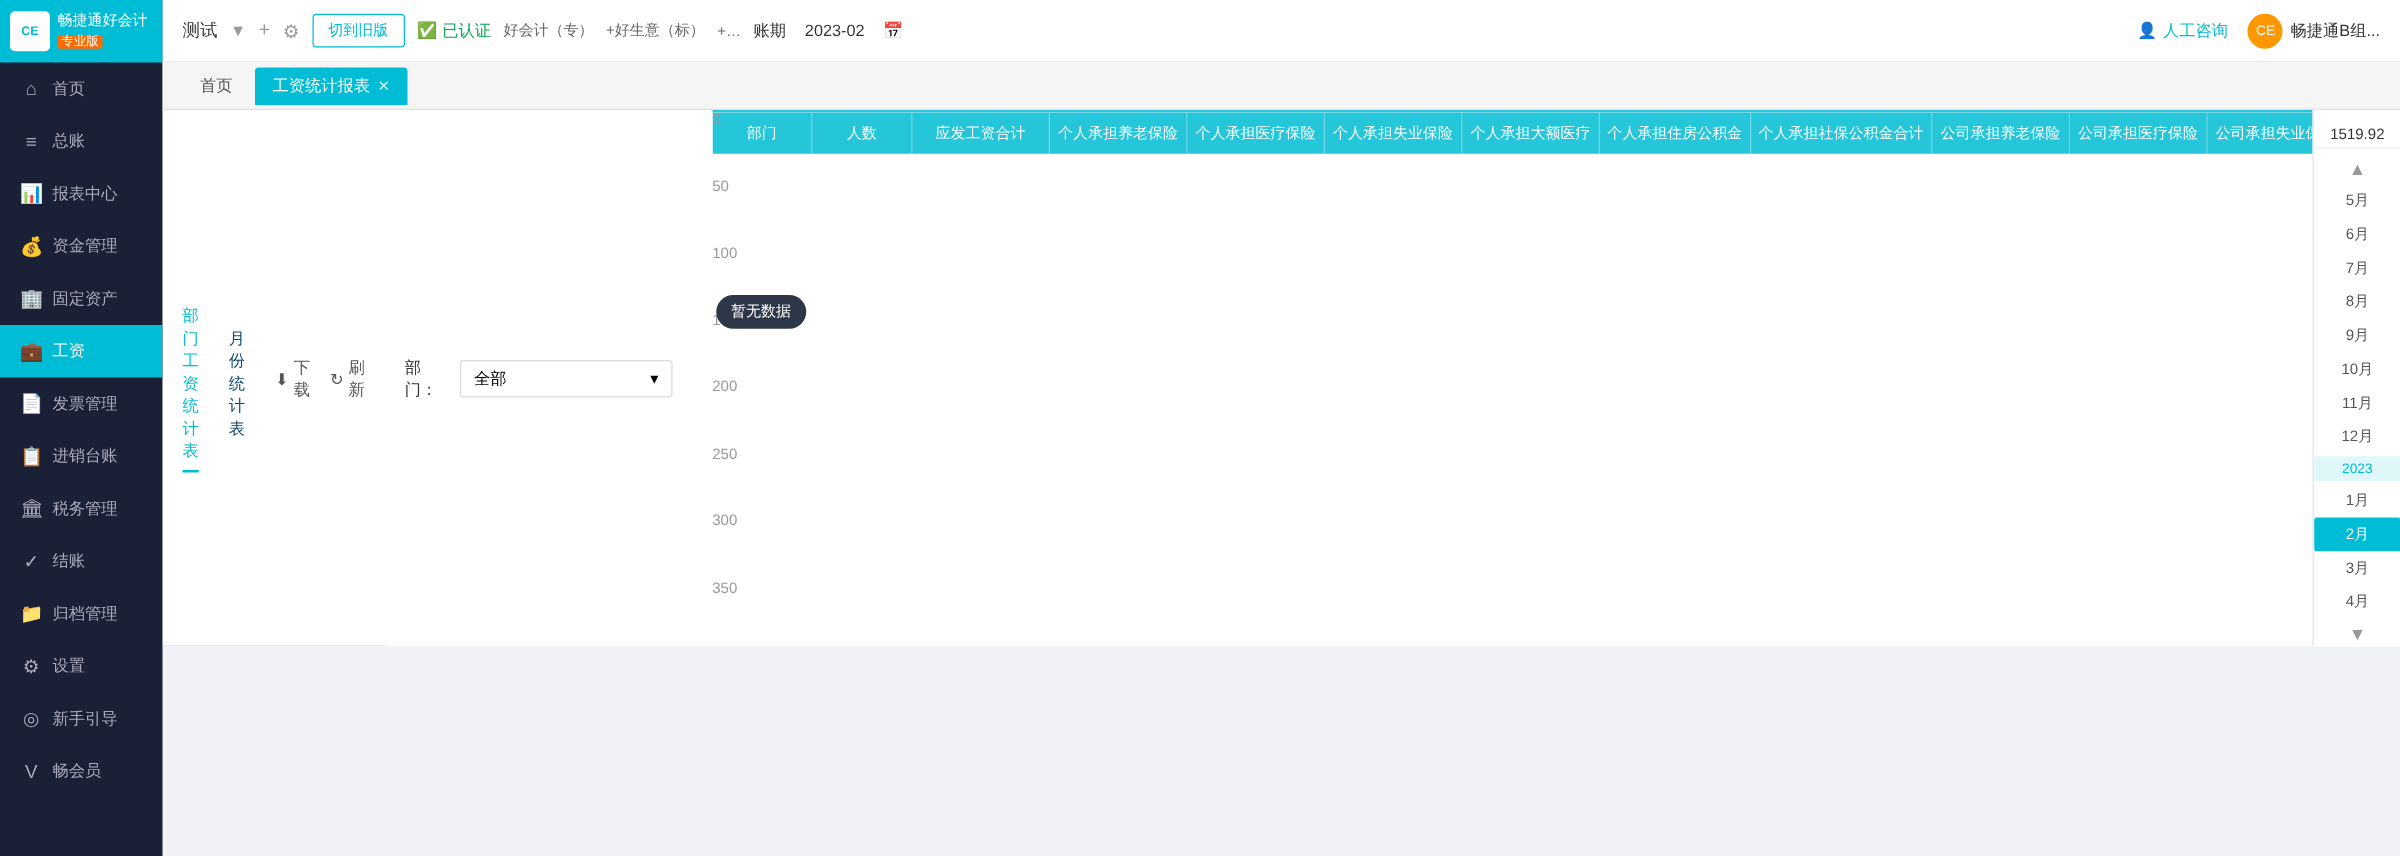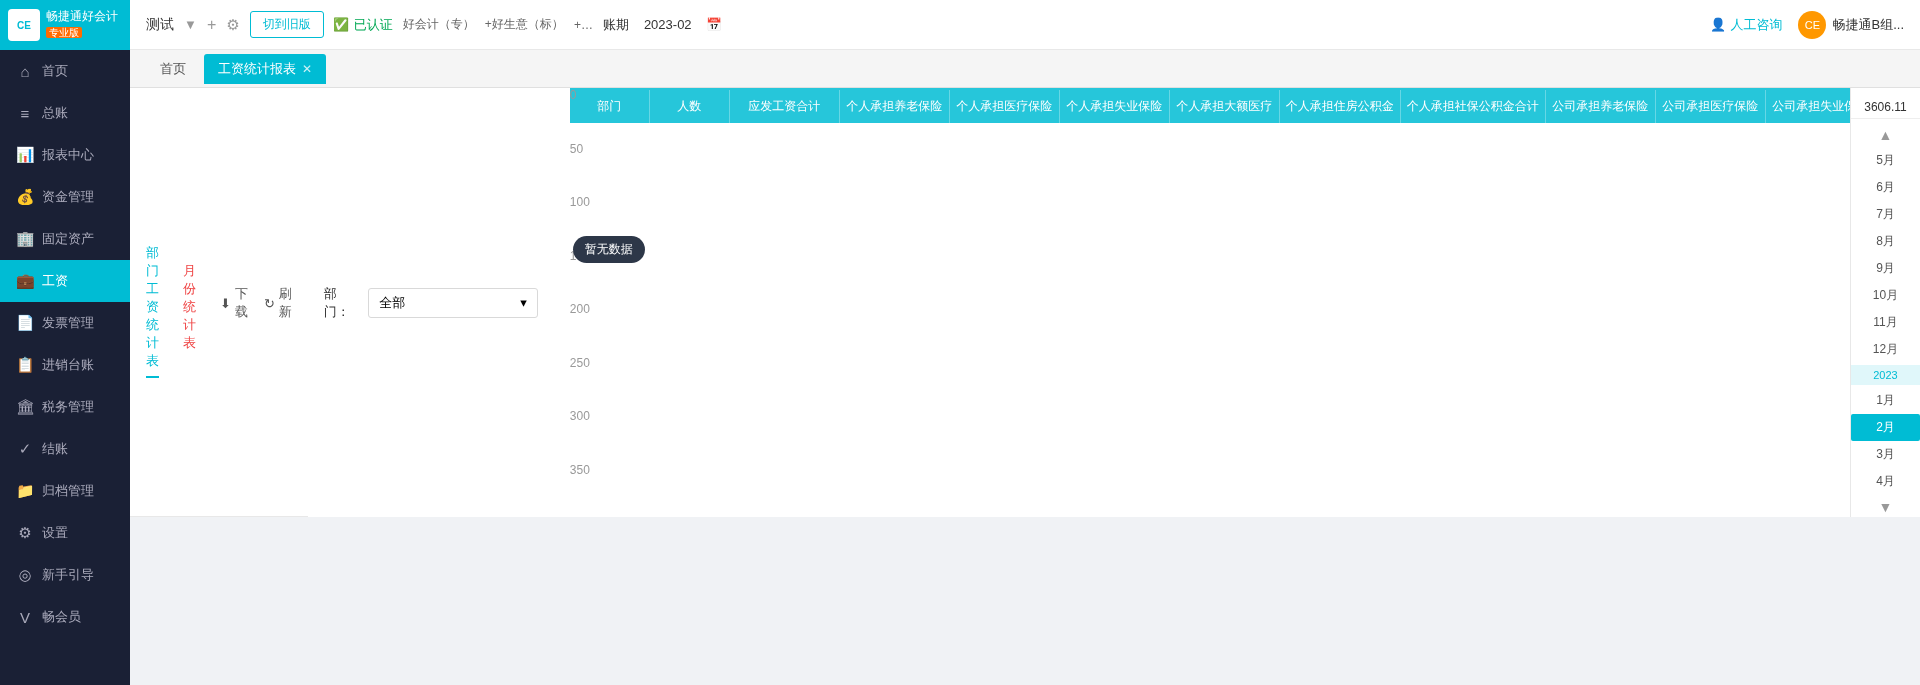--- a/index.html
+++ b/index.html
@@ -117,21 +117,21 @@
       display: flex;
       align-items: center;
       padding: 10px 16px 0;
       border-bottom: 1px solid #e8e8e8;
       gap: 24px;
     }
     .inner-tab {
       padding: 6px 0;
       font-size: 13px;
       cursor: pointer;
-      color: #ef4444;
+      color: #0c4a6e;
       border-bottom: 2px solid transparent;
       margin-bottom: -1px;
     }
     .inner-tab.active { color: #00bcd4; border-bottom-color: #00bcd4; }
     .inner-tab-actions { margin-left: auto; display: flex; gap: 16px; padding-bottom: 8px; }
     .inner-tab-action { font-size: 13px; color: #555; cursor: pointer; display: flex; align-items: center; gap: 4px; }
 
     
     .filter-bar {
       display: flex;
@@ -465,21 +465,21 @@
               <div class="th-cell">公司承担养老保险</div>
               <div class="th-cell">公司承担医疗保险</div>
               <div class="th-cell">公司承担失业保险</div>
             </div>
           </div>
         </div>
       </div>
     </div>
 
     <div class="right-panel">
-      <div class="right-panel-year">3606.11</div>
+      <div class="right-panel-year">1519.92</div>
       <div class="right-panel-arrow">▲</div>
       <div class="right-panel-month">5月</div>
       <div class="right-panel-month">6月</div>
       <div class="right-panel-month">7月</div>
       <div class="right-panel-month">8月</div>
       <div class="right-panel-month">9月</div>
       <div class="right-panel-month">10月</div>
       <div class="right-panel-month">11月</div>
       <div class="right-panel-month">12月</div>
       <div class="right-panel-year-label">2023</div>

